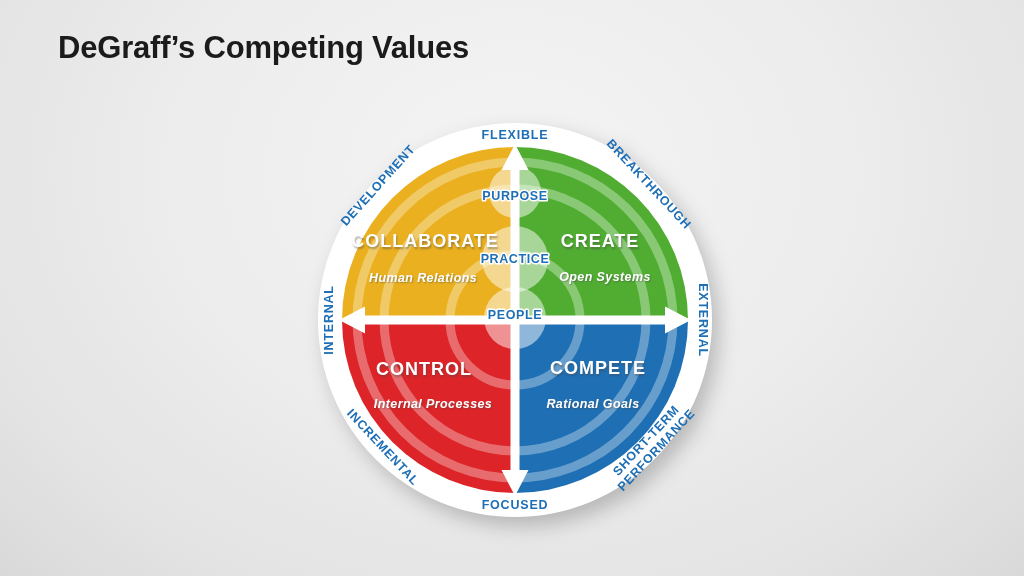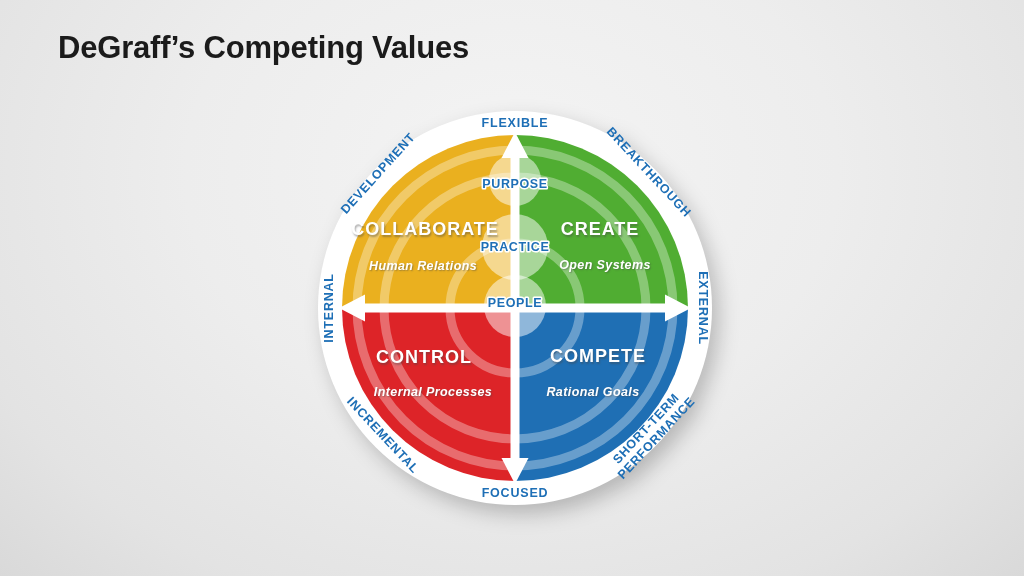--- a/index.html
+++ b/index.html
@@ -8,21 +8,21 @@
     width: 1024px; height: 576px; overflow: hidden;
     font-family: "Liberation Sans", sans-serif;
     background: radial-gradient(ellipse at 50% 30%, #f4f4f4 0%, #ededed 45%, #e3e3e3 80%, #d9d9d9 100%);
   }
   .slide { position: relative; width: 1024px; height: 576px; padding-left: 16px; }
   .slide-title {
     position: absolute; left: 58px; top: 30px;
     font-size: 31px; font-weight: 600; color: #1b1b1b;
     letter-spacing: -0.2px;
   }
-  .diagram-wrap { position: absolute; left: 305px; top: 98px; width: 420px; height: 420px; }
+  .diagram-wrap { position: absolute; left: 305px; top: 110px; width: 420px; height: 420px; }
   svg.cv-diagram { filter: drop-shadow(7px 9px 10px rgba(0,0,0,0.22)); }
 
   .rim-label {
     font-size: 12.5px; font-weight: bold; letter-spacing: 0.8px;
     fill: var(--label-blue); text-anchor: middle;
   }
   .quad-name {
     font-size: 18px; font-weight: bold; letter-spacing: 1px;
     fill: #ffffff; text-anchor: middle;
     text-shadow: 1px 1.5px 2px rgba(70,70,70,0.45);

